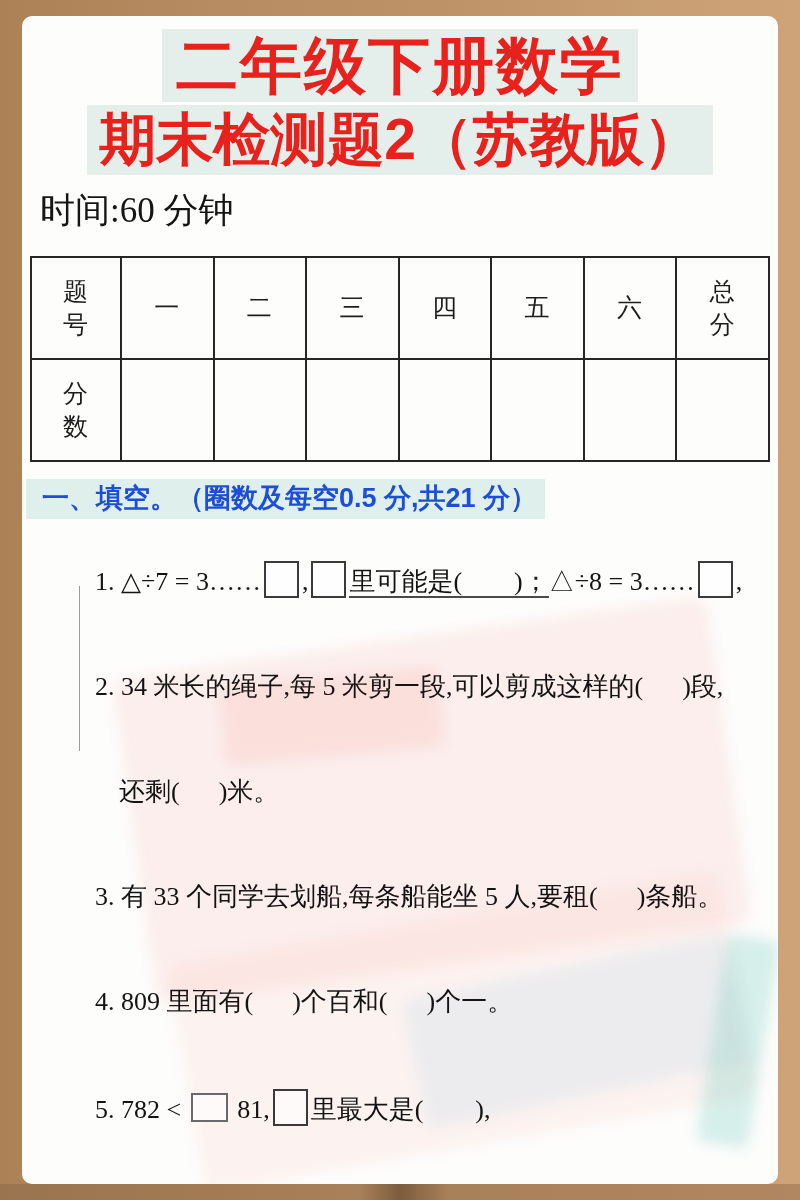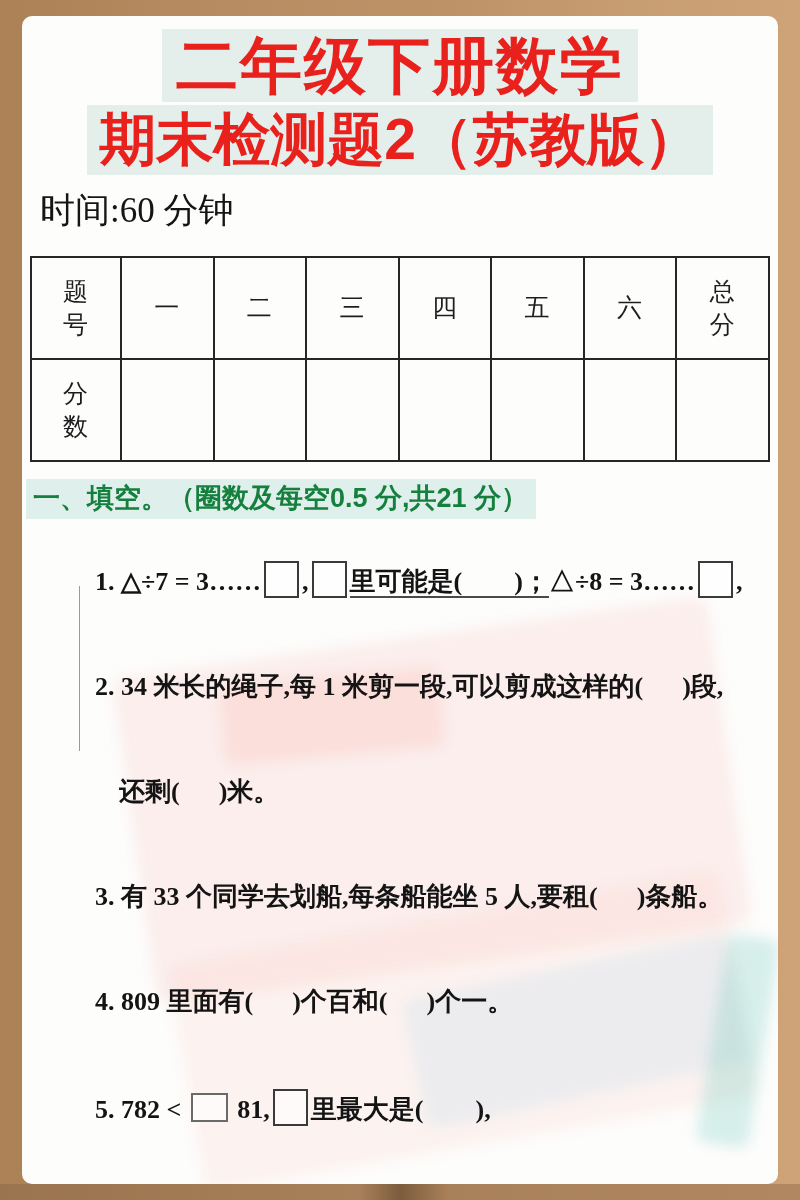--- a/index.html
+++ b/index.html
@@ -32,27 +32,27 @@
   .info-row{display:flex;align-items:flex-start;margin:12px 16px 0 18px;font-size:35px;color:#151515;white-space:pre;}
   .info-item{display:flex;align-items:flex-end;}
   .sp1{width:56px;} .sp2{width:36px;}
   .blank-line{display:inline-block;width:98px;height:4px;border-bottom:2px solid #2b2b2b;margin:0 0 4px 2px;}
 
   .score-table{border-collapse:collapse;margin:22px auto 0;width:740px;table-layout:fixed;}
   .score-table td{border:2.5px solid #262626;height:45px;text-align:center;
     font-size:25px;color:#1d1d1d;padding:17px;letter-spacing:1px;}
 
   .sec-heading{
-    margin:17px 17px 0 4px;width:fit-content;background:#dfefec;color:#15803d;
+    margin:17px 17px 0 4px;width:fit-content;background:#dfefec;color:#1d4ed8;
     font-family:"Liberation Sans", sans-serif;font-weight:bold;font-size:27px;line-height:1.3;
-    padding:2px 8px 3px 7px;
+    padding:2px 8px 3px 16px;
   }
 
   .questions{position:relative;margin:7px 8px 0 34px;font-size:26px;color:#141414;}
-  .qline{line-height:35px;min-height:35px;white-space:pre;font-weight:bold;}
+  .qline{line-height:35px;min-height:35px;white-space:pre;}
   .indent{padding-left:24px;}
   .sq{display:inline-block;width:31px;height:33px;border:2px solid #3a3a3a;background:rgba(255,255,255,0.6);
     vertical-align:-8px;margin:0 3px;}
   .sq.small{width:33px;height:25px;border:2px solid #6a6a6a;vertical-align:-4px;}
   .ul{border-bottom:2px solid #4a4a4a;}
   .artifact-vline{position:absolute;left:23px;top:60px;height:165px;border-left:1.5px solid #9a9a9a;}
 </style>
 </head>
 <body>
 
@@ -113,21 +113,21 @@
   <div class="sec-heading">一、填空。（圈数及每空0.5 分,共21 分）</div>
 
   <div class="questions">
     <div class="artifact-vline"></div>
 
     <div class="qline">
       <span>1. △÷7 = 3……</span><span class="sq"></span><span>,</span><span class="sq"></span><span class="ul">里可能是(        )；</span><span>△÷8 = 3……</span><span class="sq"></span><span>,</span>
     </div>
 
     <div class="qline">
-      <span>2. 34 米长的绳子,每 1 米剪一段,可以剪成这样的(      )段,</span>
+      <span>2. 34 米长的绳子,每 5 米剪一段,可以剪成这样的(      )段,</span>
     </div>
     <div class="qline indent">
       <span>还剩(      )米。</span>
     </div>
 
     <div class="qline">
       <span>3. 有 33 个同学去划船,每条船能坐 5 人,要租(      )条船。</span>
     </div>
 
     <div class="qline">

